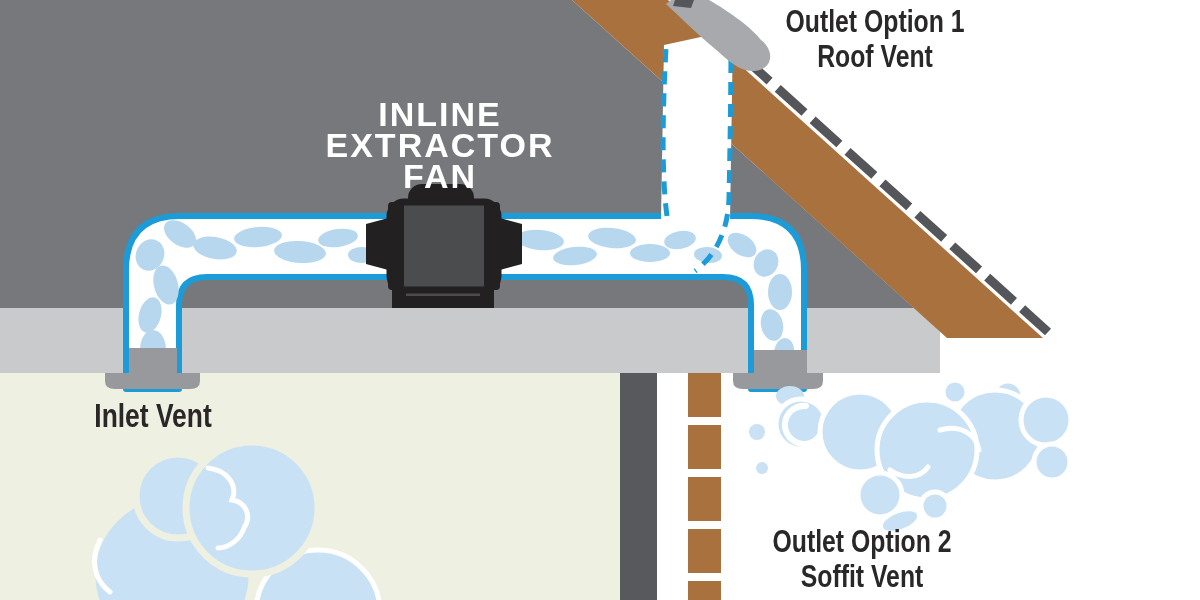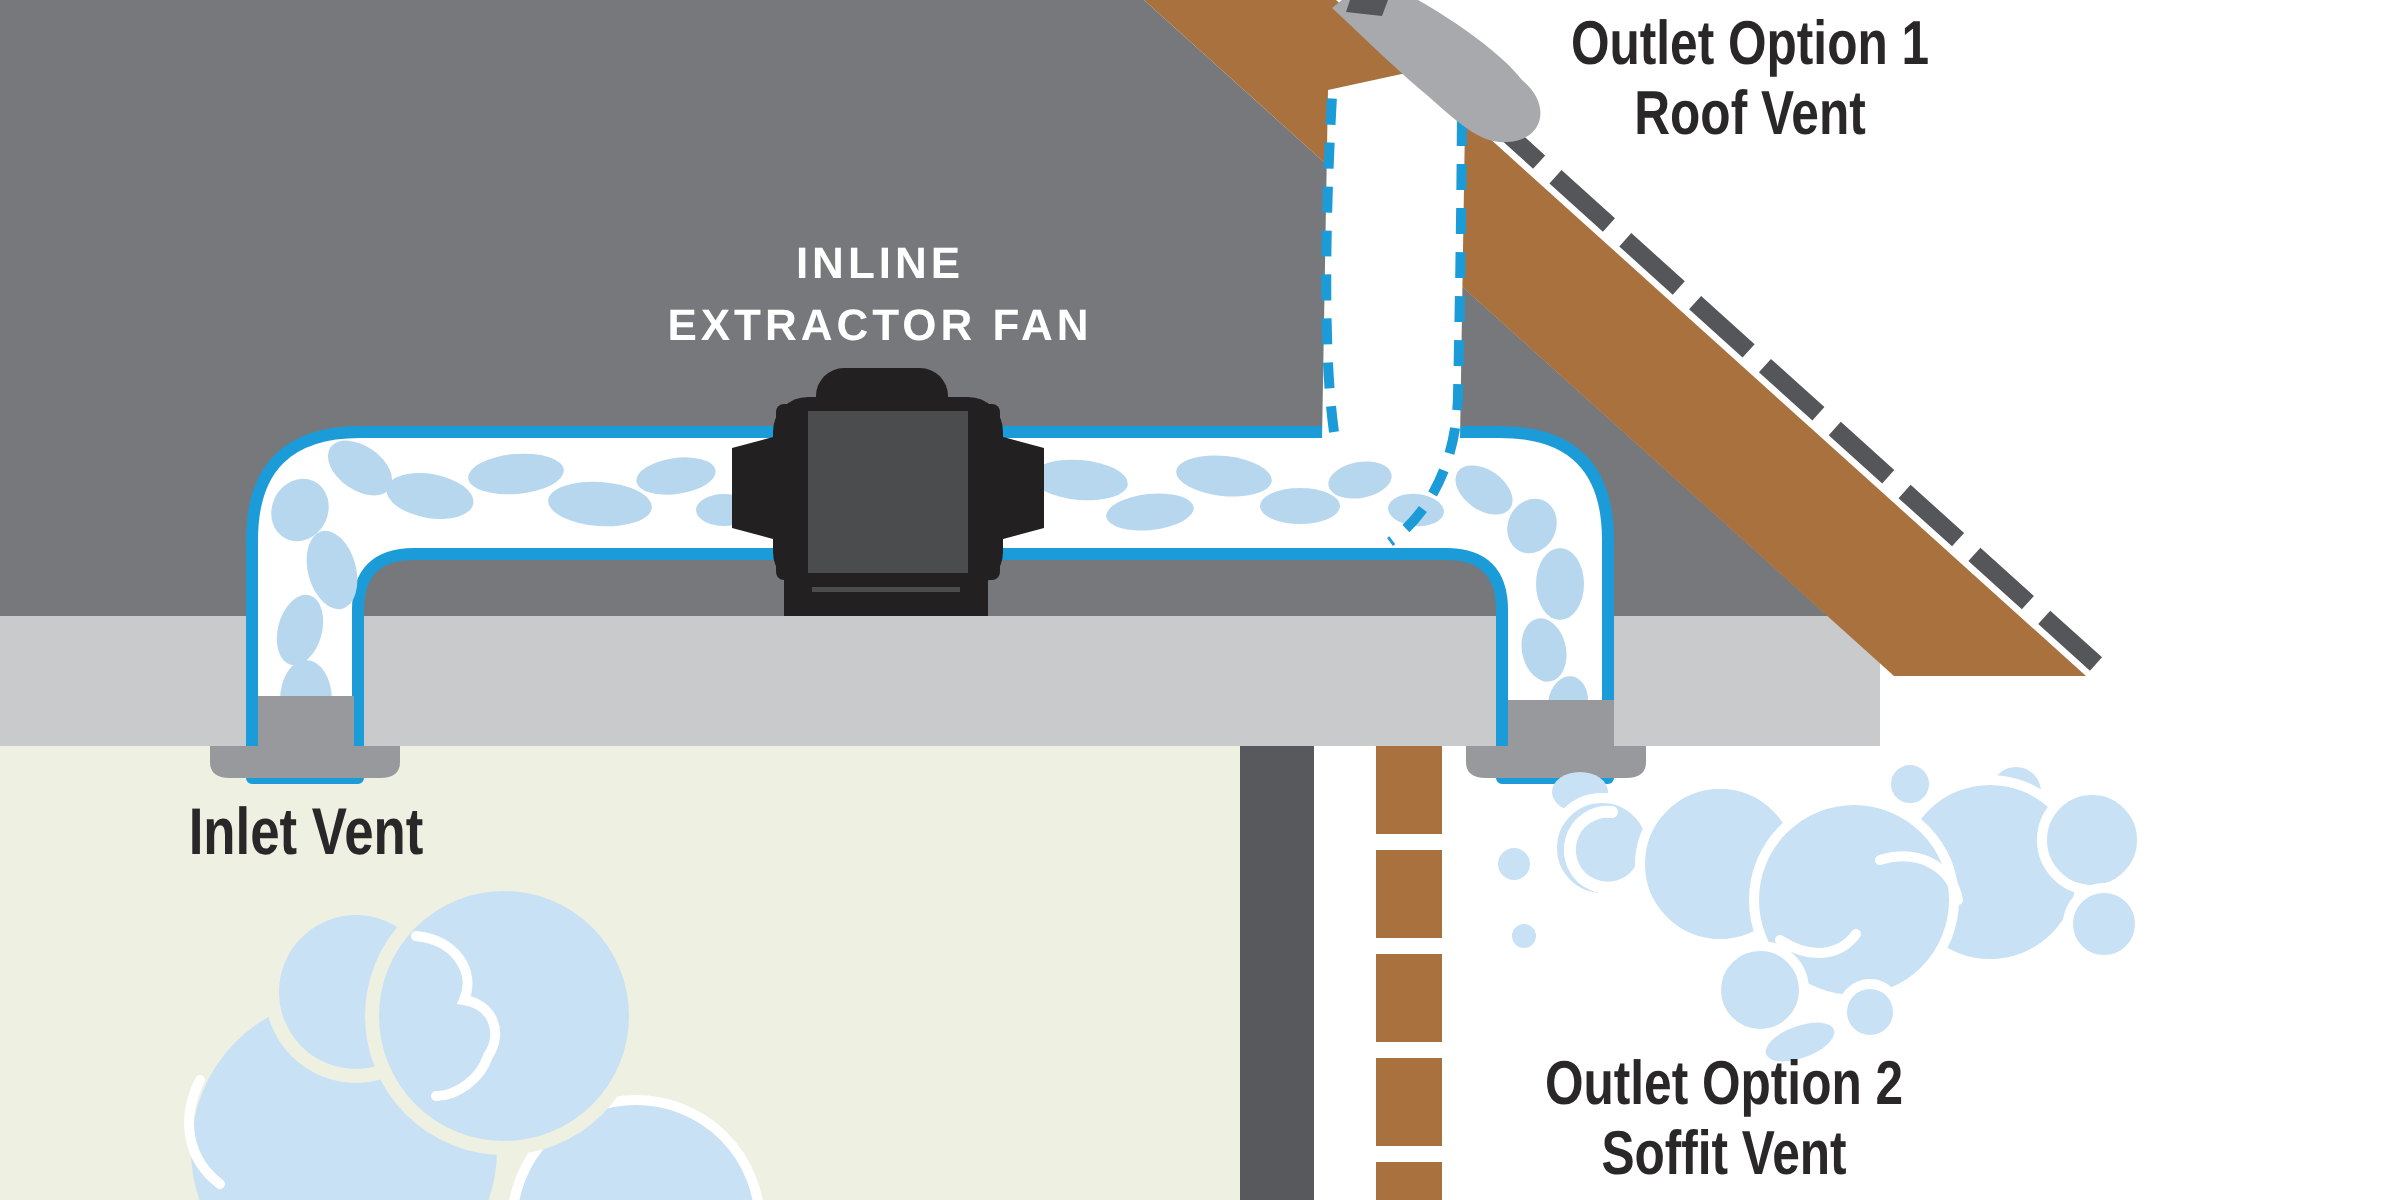--- a/index.html
+++ b/index.html
@@ -13,22 +13,22 @@
   .label{
     position:absolute;
     font-weight:bold;
     text-align:center;
     white-space:pre-line;
     -webkit-user-select:none;user-select:none;
   }
   .label-dark{color:var(--c-text_dark);}
   .label-light{color:var(--c-white);}
   #inline-fan-label{
-    left:290px;top:116px;width:300px;
-    font-size:22px;line-height:31px;letter-spacing:2px;
+    left:290px;top:99px;width:300px;
+    font-size:34px;line-height:31px;letter-spacing:2px;
   }
   #outlet1-label{
     left:725px;top:4px;width:300px;
     font-size:31px;line-height:35px;
     transform:scaleX(0.8);transform-origin:center top;
   }
   #inlet-label{
     left:3px;top:398px;width:300px;
     font-size:33px;line-height:36px;
     transform:scaleX(0.8);transform-origin:center top;

